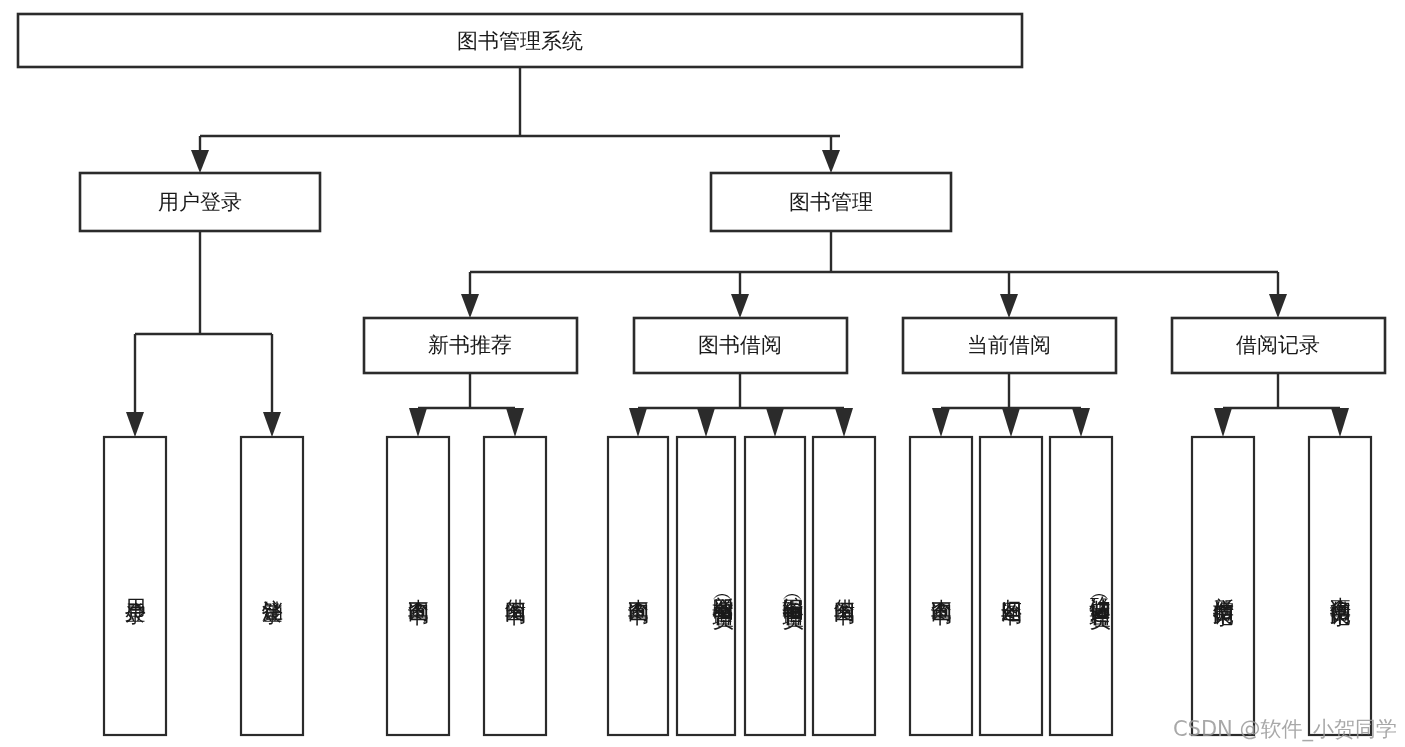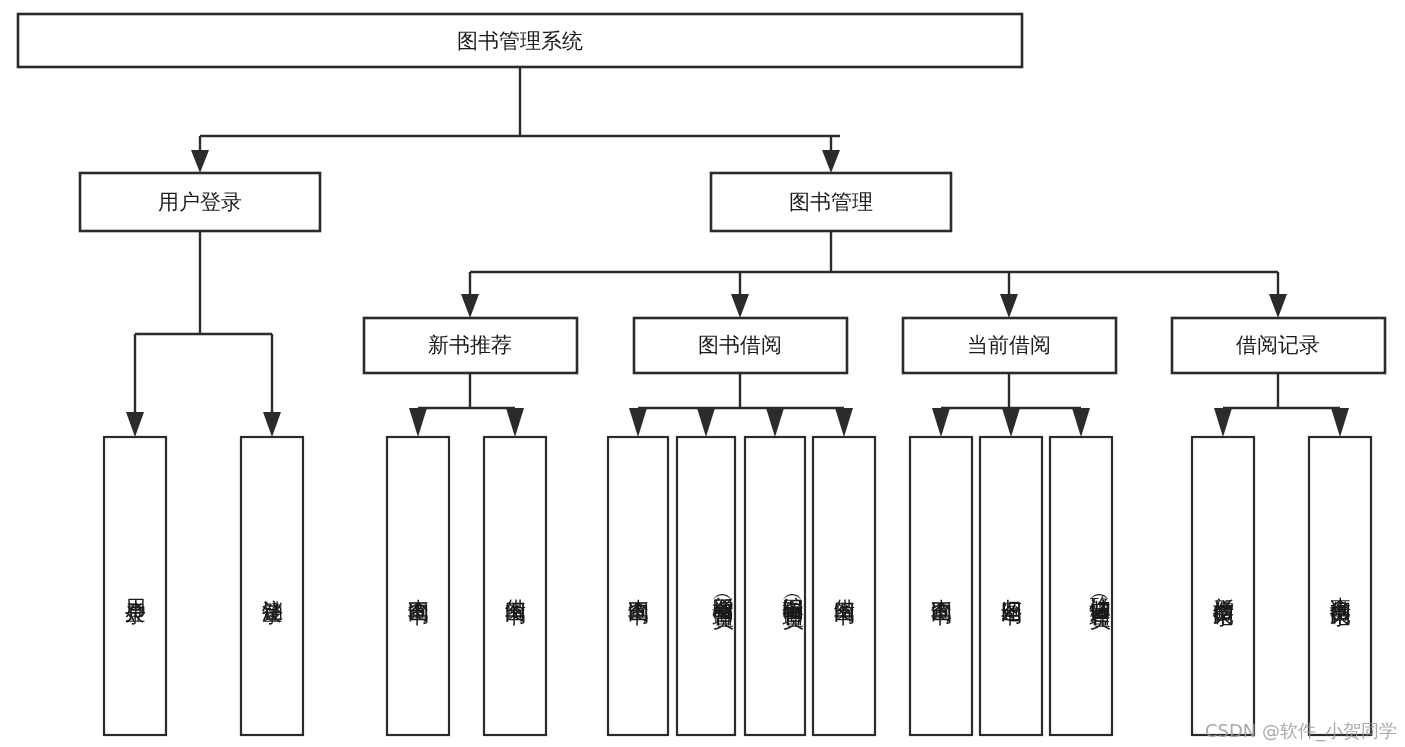--- a/index.html
+++ b/index.html
@@ -73,21 +73,21 @@
   }
   .vlabel.top-align {
     justify-content: flex-start;
     padding-top: 4px;
   }
   .watermark {
     position: absolute;
     right: 8px;
     bottom: 4px;
     font-family: "DejaVu Sans", "Liberation Sans", sans-serif;
-    font-size: 18px;
+    font-size: 21px;
     color: #9a9a9a;
     opacity: .85;
     white-space: nowrap;
     user-select: none;
   }
 </style>
 </head>
 <body>
 
 <div id="diagram-root">

